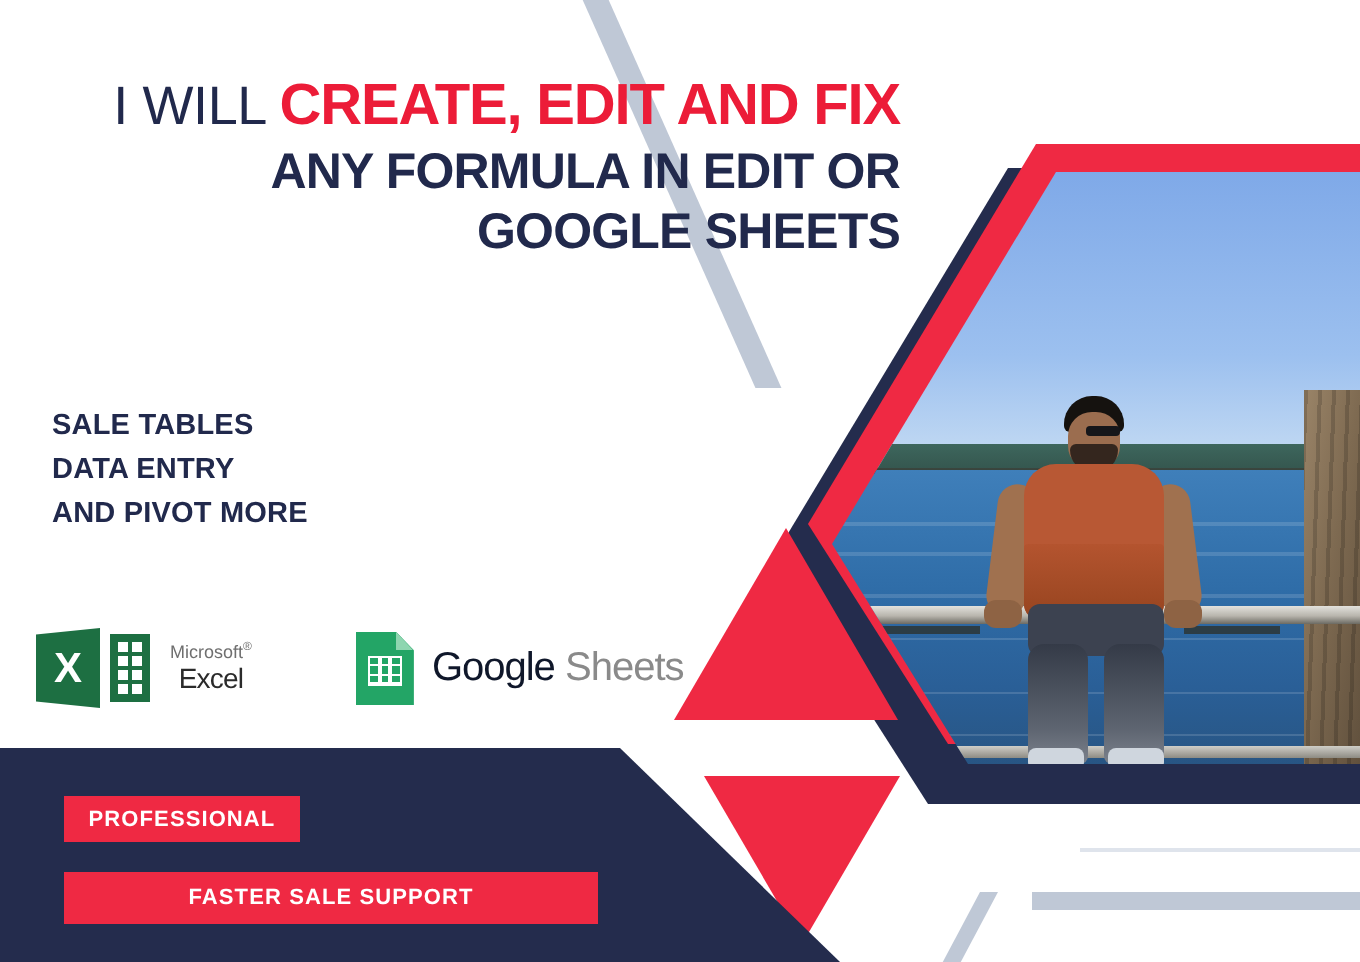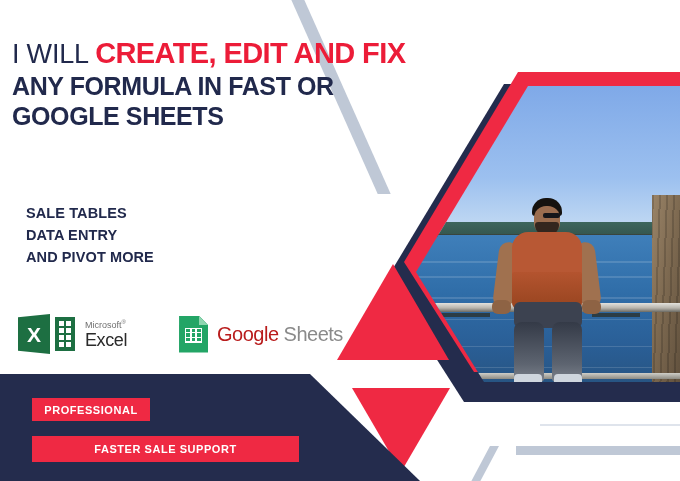--- a/index.html
+++ b/index.html
@@ -7,21 +7,21 @@
        font-family:"Liberation Sans","DejaVu Sans",sans-serif;}
 
   #stage{position:relative;width:680px;height:481px;background:#ffffff;overflow:hidden;}
 
   
   .diag-stripe{position:absolute;background:#bfc8d6;transform-origin:top left;}
   #stripe-top{left:286px;top:-12px;width:13px;height:206px;
               transform:skewX(24deg);}
 
   
-  #headline{position:absolute;left:12px;top:36px;width:420px;}
+  #headline{position:absolute;left:30px;top:36px;width:420px;text-align:right;}
   .hl-line{margin:0;line-height:1.20;letter-spacing:-0.2px;white-space:nowrap;}
   #hl1{font-size:27px;font-weight:400;color:#21294c;}
   #hl1 .strong{font-weight:800;color:#ec1c38;font-size:29px;letter-spacing:-0.6px;}
   #hl2,#hl3{font-size:25px;font-weight:800;color:#21294c;letter-spacing:-0.4px;}
 
   
   #services{position:absolute;left:26px;top:202px;}
   .svc{font-size:14.5px;font-weight:800;color:#21294c;
        letter-spacing:0.1px;line-height:1.52;white-space:nowrap;}
 
@@ -36,34 +36,34 @@
             clip-path:polygon(0 8%,100% 0,100% 100%,0 92%);}
   .xl-panel .xl-x{color:#fff;font-size:21px;font-weight:700;line-height:1;
                   font-family:"Liberation Sans",sans-serif;}
   .xl-grid{width:20px;height:34px;border:2.6px solid #1d6f42;box-sizing:border-box;
            display:grid;grid-template-columns:1fr 1fr;grid-template-rows:repeat(4,1fr);gap:2px;
            padding:2px;background:#1d6f42;}
   .xl-grid i{background:#fff;display:block;}
   .xl-text{display:flex;flex-direction:column;justify-content:center;margin-left:5px;}
   .xl-ms{font-size:9px;color:#6f6f6f;line-height:1.1;font-weight:400;}
   .xl-ms sup{font-size:6px;}
-  .xl-name{font-size:18px;color:#2b2b2b;line-height:1.05;font-weight:400;letter-spacing:-0.4px;}
+  .xl-name{font-size:14px;color:#2b2b2b;line-height:1.05;font-weight:400;letter-spacing:-0.4px;text-align:center;}
 
   
   #gsheets-logo{display:flex;align-items:center;gap:9px;}
   .gs-doc{position:relative;width:29px;height:37px;background:#23a566;
           clip-path:polygon(0 0,68% 0,100% 26%,100% 100%,0 100%);}
   .gs-fold{position:absolute;right:0;top:0;width:32%;height:27%;background:#8ed6b0;
            clip-path:polygon(0 0,100% 100%,0 100%);}
   .gs-tbl{position:absolute;left:6px;top:12px;width:17px;height:15px;
           background:#fff;display:grid;grid-template-columns:1fr 1fr 1fr;
           grid-template-rows:1fr 1fr 1fr;gap:1.4px;padding:1.4px;box-sizing:border-box;}
   .gs-tbl i{background:#23a566;display:block;}
   .gs-text{font-size:20px;letter-spacing:-0.5px;white-space:nowrap;}
-  .gs-text .g1{color:#b91c1c;font-weight:400;}
+  .gs-text .g1{color:#0f172a;font-weight:400;}
   .gs-text .g2{color:#8a8a8a;font-weight:400;}
 
   
   #footer{position:absolute;left:0;top:374px;width:420px;height:107px;background:#242c4d;
           clip-path:polygon(0 0,310px 0,420px 107px,0 107px);}
   #badges{position:absolute;left:0;top:374px;width:420px;height:83px;}
   .badge{position:absolute;background:#ef2943;color:#ffffff;
          font-size:11px;font-weight:800;letter-spacing:0.55px;
          display:flex;align-items:center;justify-content:center;white-space:nowrap;}
   #badge-professional{left:32px;top:24px;width:118px;height:23px;}
@@ -142,21 +142,21 @@
 <body>
 
 <div id="stage">
 
   <div class="diag-stripe" id="stripe-top"></div>
 
   <div id="headline">
     <p class="hl-line" id="hl1"><span>I WILL</span>
       <span class="strong">CREATE, EDIT AND FIX</span>
     </p>
-    <p class="hl-line" id="hl2">ANY FORMULA IN FAST OR</p>
+    <p class="hl-line" id="hl2">ANY FORMULA IN EDIT OR</p>
     <p class="hl-line" id="hl3">GOOGLE SHEETS</p>
   </div>
 
   <div id="services">
     <div class="svc">SALE TABLES</div>
     <div class="svc">DATA ENTRY</div>
     <div class="svc">AND PIVOT MORE</div>
   </div>
 
   <div id="logos">

